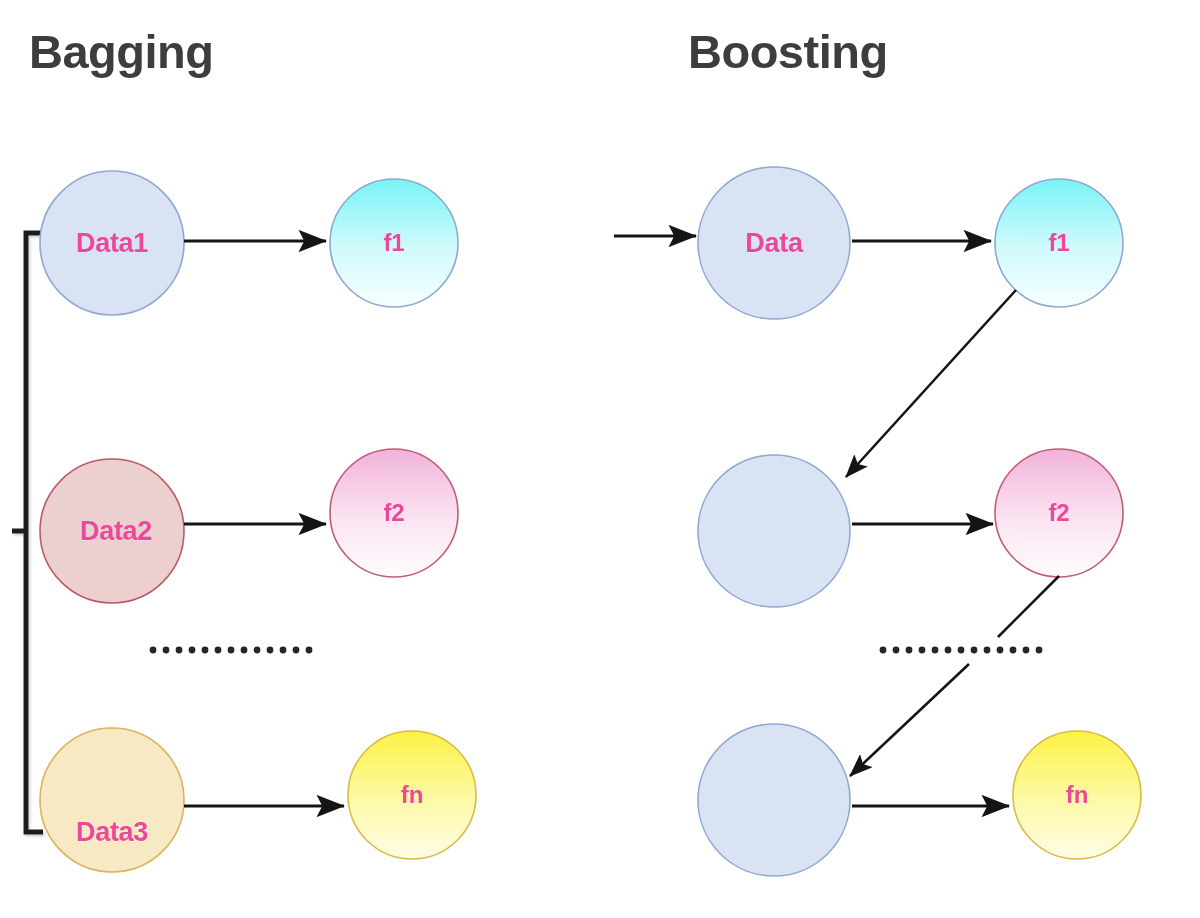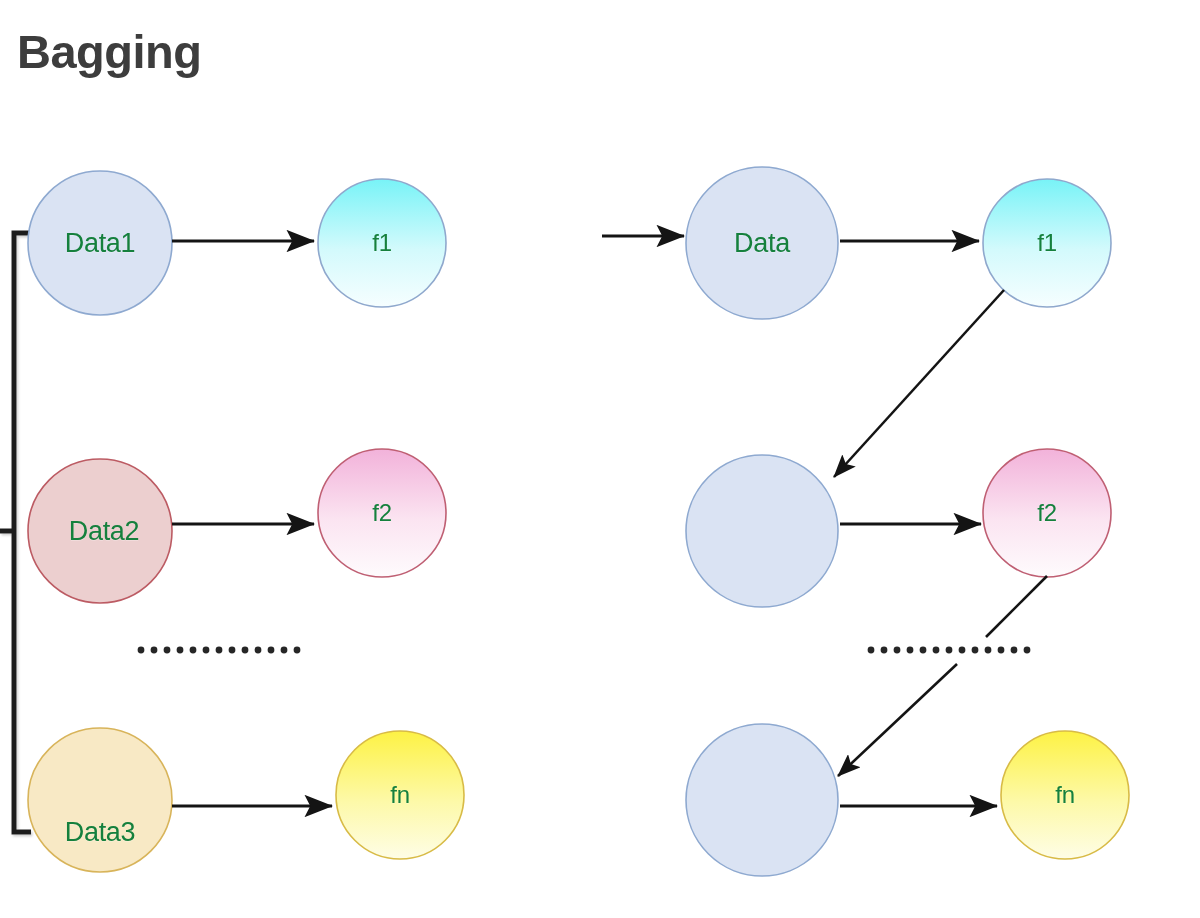--- a/index.html
+++ b/index.html
@@ -10,20 +10,21 @@
   }
   body {
     font-family: "Liberation Sans", sans-serif;
   }
   #canvas {
     position: relative;
     width: 1133px;
     height: 918px;
     background: #ffffff;
     overflow: hidden;
+    margin-left: 12px;
   }
   .panel-title {
     position: absolute;
     font-family: "Liberation Sans", sans-serif;
     font-weight: bold;
     font-size: 47px;
     letter-spacing: -0.5px;
     color: #3d3d3d;
     white-space: nowrap;
     line-height: 1;
@@ -36,35 +37,36 @@
     left: 0;
     top: 0;
     width: 1200px;
     height: 918px;
   }
 
   .node-label {
     position: absolute;
     transform: translate(-50%, -50%);
     font-family: "Liberation Sans", sans-serif;
-    font-weight: normal;
-    color: #15803d;
+    font-weight: bold;
+    color: #ec4899;
     white-space: nowrap;
     pointer-events: none;
     text-shadow: 0 1px 0 rgba(255,255,255,0.25);
   }
   .label-data { font-size: 27px; letter-spacing: -0.3px; }
   .label-f { font-size: 24px; letter-spacing: -0.2px; }
 </style>
 </head>
 <body>
 
 <div id="canvas">
 
   <div class="panel-title" id="title-bagging">Bagging</div>
+  <div class="panel-title" id="title-boosting">Boosting</div>
 
   <svg class="layer" id="vector-layer" viewBox="0 0 1200 918">
     <defs>
       <linearGradient id="grad-cyan" x1="0" y1="0" x2="0" y2="1">
         <stop offset="0%" stop-color="#78f3f7"></stop>
         <stop offset="55%" stop-color="#d3fafc"></stop>
         <stop offset="100%" stop-color="#f6feff"></stop>
       </linearGradient>
       <linearGradient id="grad-magenta" x1="0" y1="0" x2="0" y2="1">
         <stop offset="0%" stop-color="#f2b2da"></stop>

